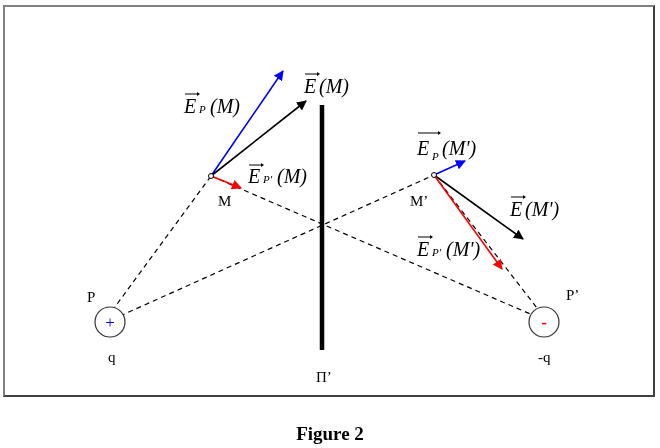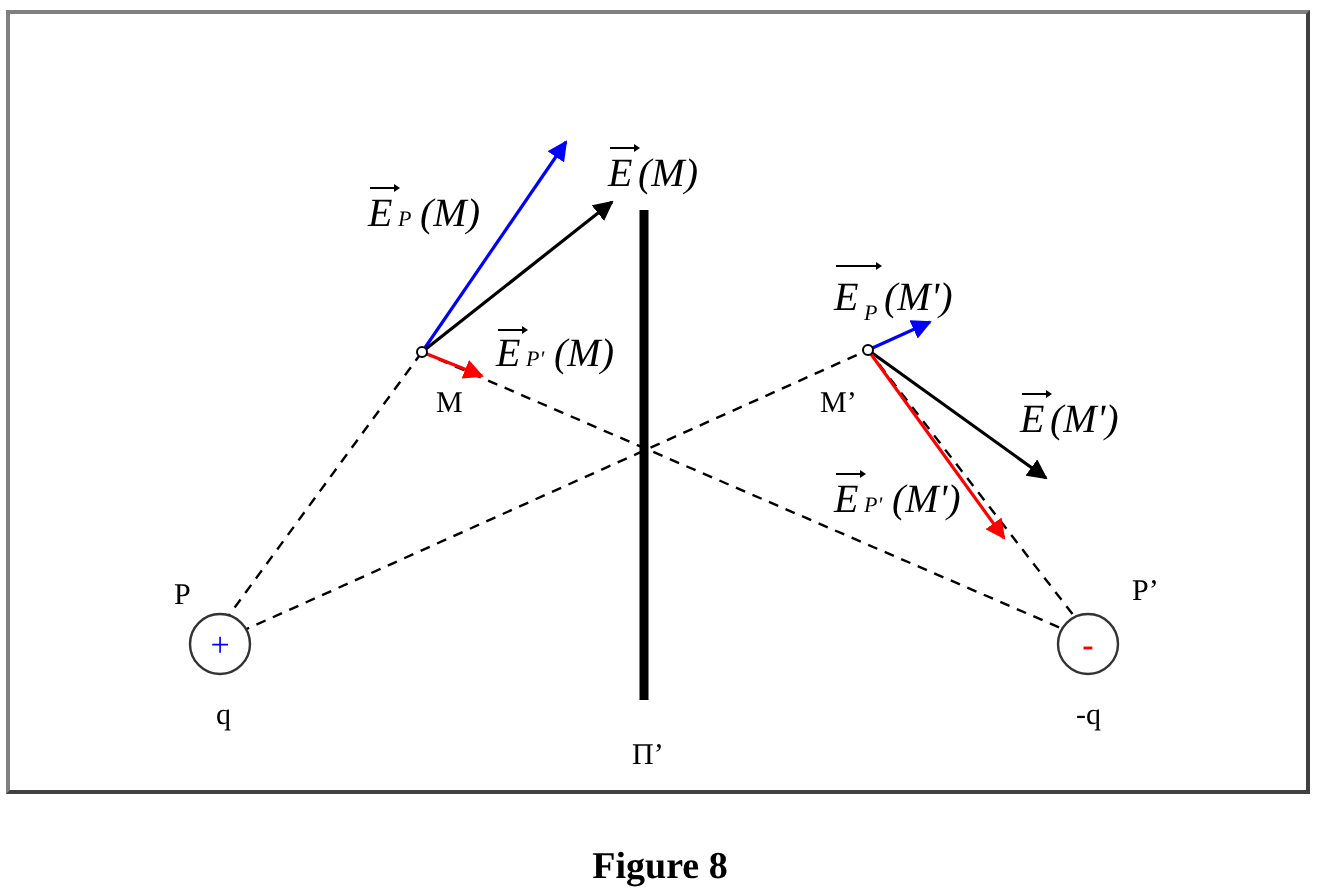--- a/index.html
+++ b/index.html
@@ -100,13 +100,13 @@
   </g>
   <g>
     <line x1="418" y1="237" x2="430" y2="237" stroke="#000" stroke-width="1"></line>
       <path d="M430,235 L433,237 L430,239 z" fill="#000"></path>
     <text x="417" y="256" font-size="20" class="lbl italic">E</text>
     <text x="432" y="256" font-size="11" class="lbl italic">P'</text>
     <text x="446" y="256" font-size="20" class="lbl italic">(M')</text>
   </g>
 </svg>
 
-<div id="caption">Figure 8</div>
+<div id="caption">Figure 2</div>
 
 </body></html>

